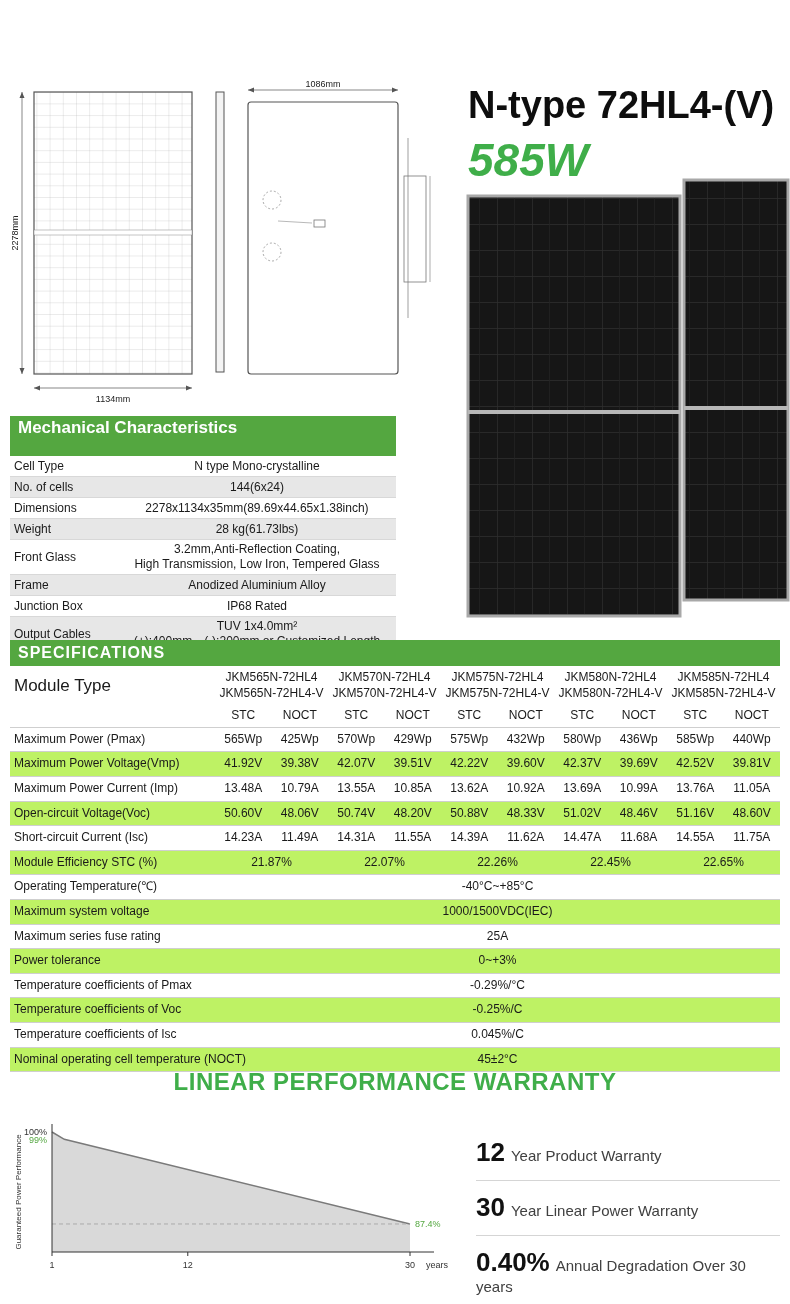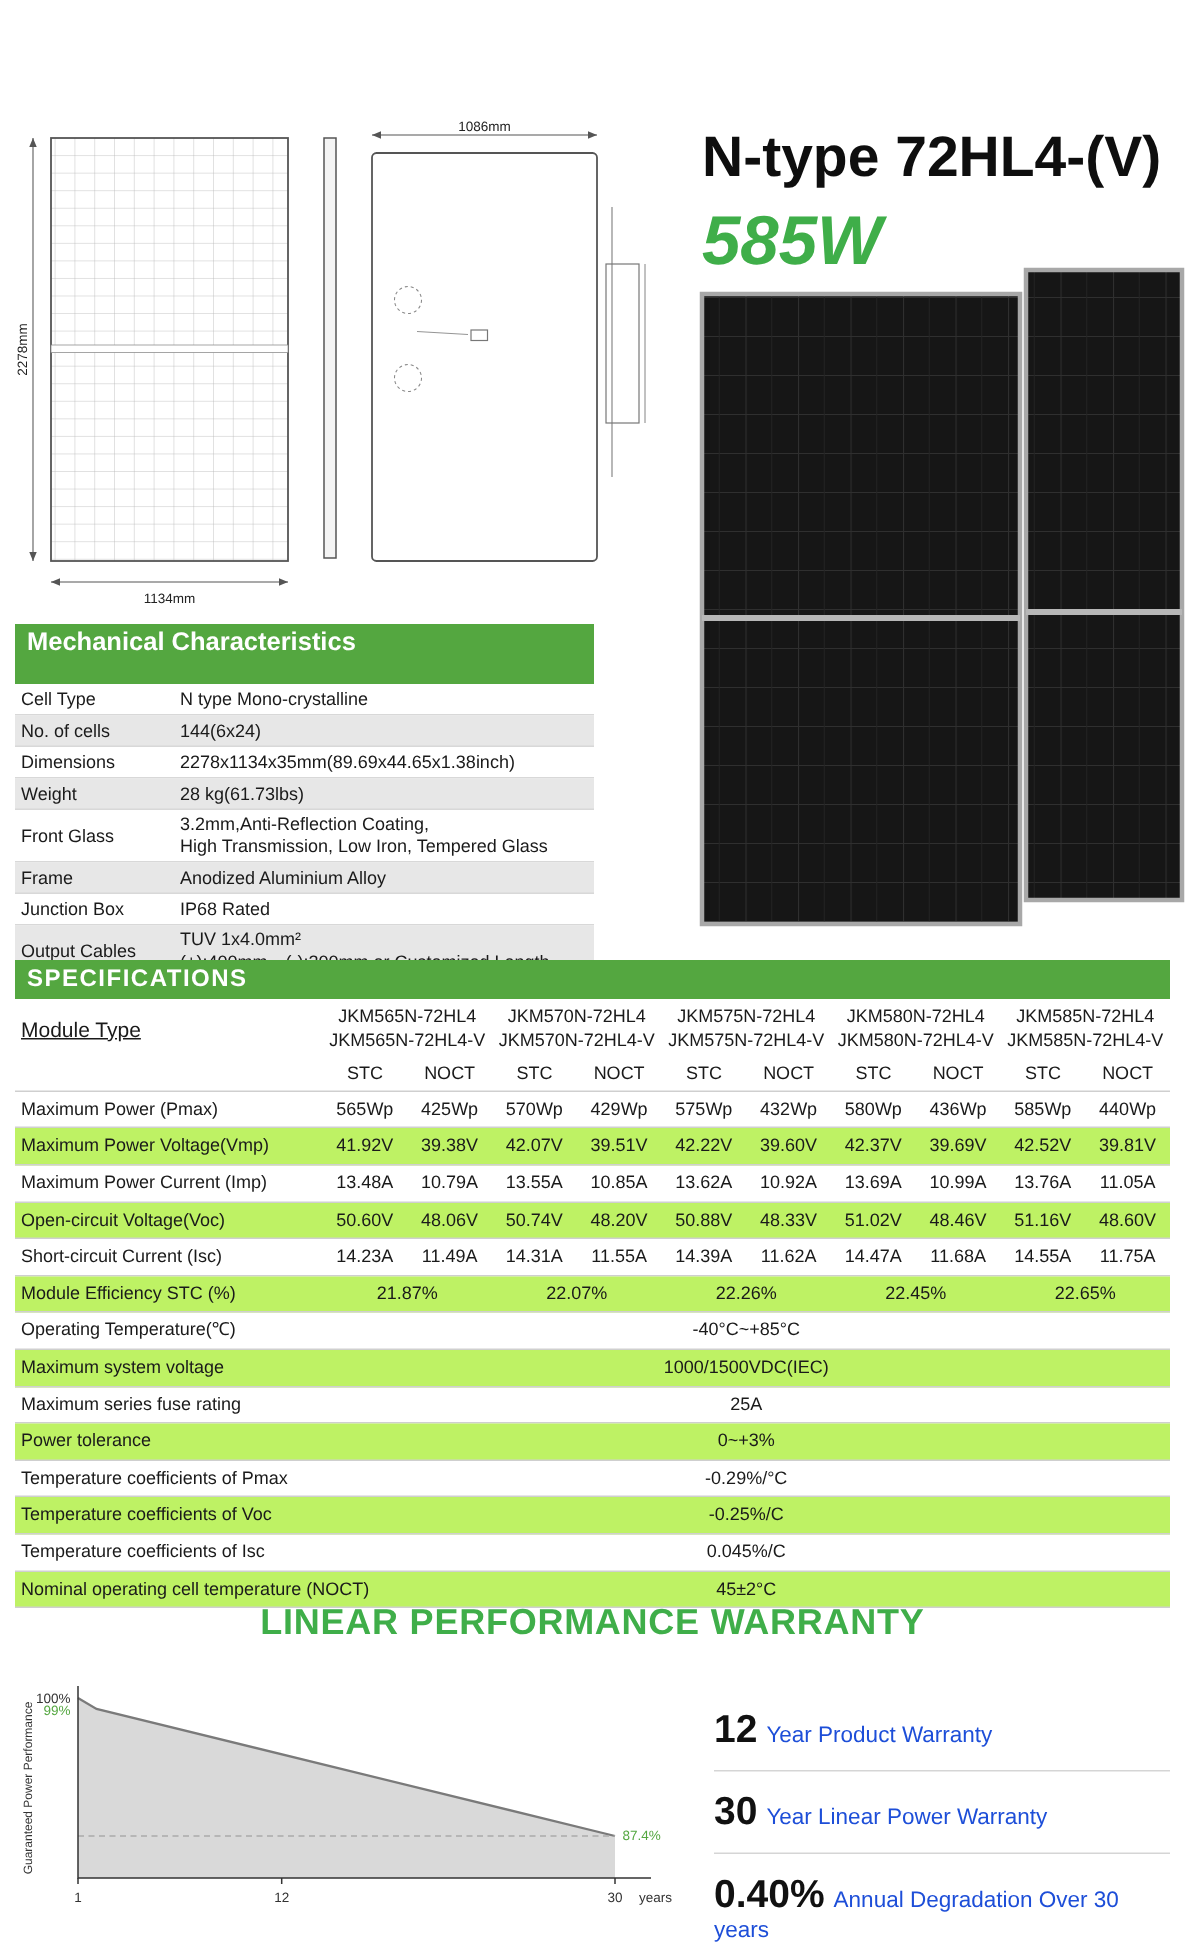--- a/index.html
+++ b/index.html
@@ -21,45 +21,45 @@
   
   .green-bar { background:var(--green); color:#fff; font-weight:bold; }
   .mech-bar { height:40px; line-height:24px; font-size:17px; padding-left:8px; }
   .spec-bar { height:26px; line-height:26px; font-size:16px; padding-left:8px; letter-spacing:1px; }
 
   
   .mech-section { position:absolute; left:10px; top:416px; width:386px; }
   .mrow { display:flex; align-items:center; border-bottom:1px solid #d8d8d8; font-size:12px; min-height:20px; }
   .mrow.alt { background:#e7e7e7; }
   .mlabel { width:108px; padding:3px 2px 3px 4px; }
-  .mvalue { flex:1; text-align:left; padding:2px 2px; line-height:1.25; }
+  .mvalue { flex:1; text-align:center; padding:2px 2px; line-height:1.25; }
 
   
   .spec-section { position:absolute; left:10px; top:640px; width:770px; }
   .srow { display:grid; grid-template-columns:205px repeat(10, 1fr); border-bottom:1px solid #cfcfcf; align-items:center; }
   .srow.alt { background:#bef264; }
   .srow.shead { border-bottom:none; }
   .scell { text-align:center; font-size:12px; padding:4px 0; line-height:1.3; }
   .slabel { text-align:left; padding-left:4px; white-space:nowrap; }
-  .modlabel { font-size:14px;text-decoration:underline; }
+  .modlabel { font-size:17px; }
   .modname { grid-column:span 2; }
   .span2 { grid-column:span 2; }
   .span10 { grid-column:span 10; }
   .shead2 .scell { padding:3px 0; }
 
   
   .warranty-heading { position:absolute; top:1068px; left:0; width:790px; text-align:center;
                       font-size:24px; font-weight:bold; color:var(--green2); letter-spacing:0.5px; }
   .bottom-wrap { position:absolute; left:10px; top:1112px; width:770px; display:flex; }
   .chart-box { width:452px; height:178px;text-decoration:underline; }
   .warranty-list { flex:1; margin-left:14px; padding-top:14px; }
   .witem { padding:11px 0 12px 0; border-bottom:1px solid #d5d5d5; }
   .witem:last-child { border-bottom:none; }
   .wbig { font-size:26px; font-weight:bold; color:#111; }
-  .wtext { font-size:15px; color:#1d4ed8; margin-left:6px; }
+  .wtext { font-size:15px; color:#404040; margin-left:6px; }
 </style>
 </head>
 <body>
 
 <div class="page">
 
   <div class="drawings-wrap">
     <svg width="440" height="330" viewBox="0 0 440 330">
       <defs>
         <pattern id="fg" width="13.2" height="11.7" patternUnits="userSpaceOnUse">

